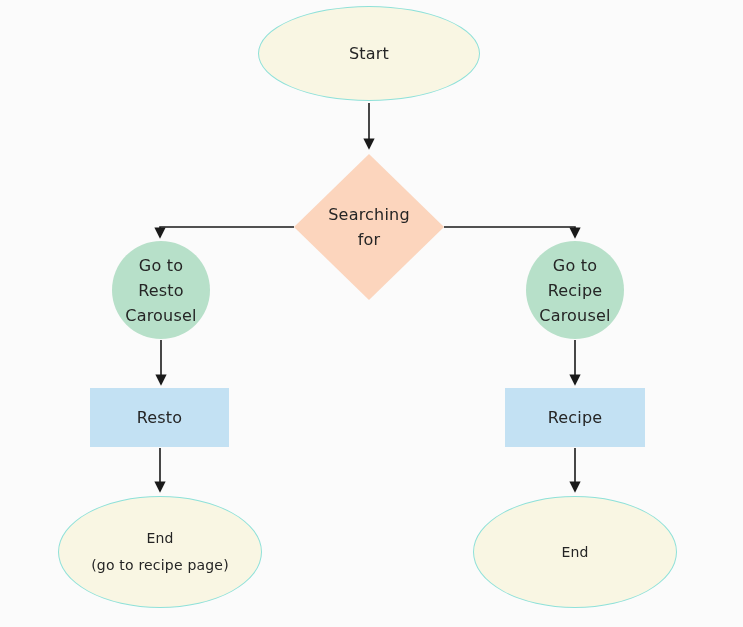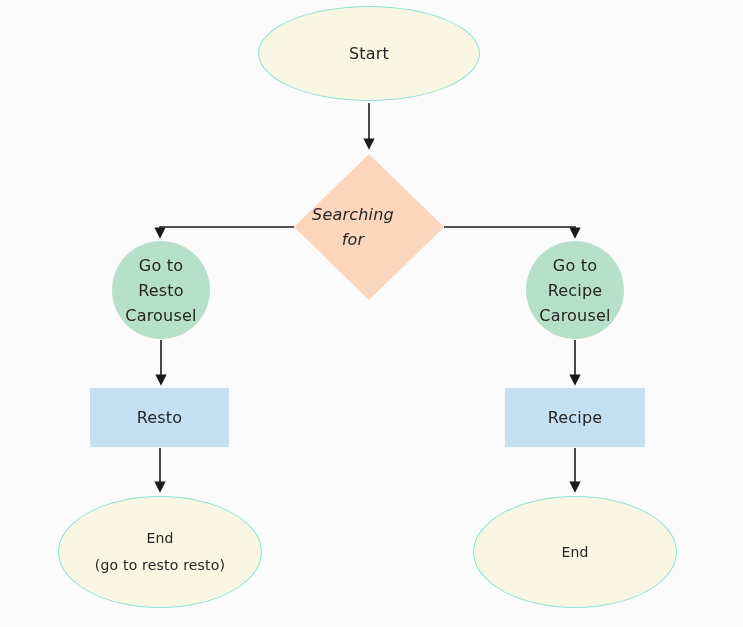--- a/index.html
+++ b/index.html
@@ -102,21 +102,21 @@
     <path class="connector" marker-end="url(#arrowhead)" d="M161,340 L161,384"></path>
     <path class="connector" marker-end="url(#arrowhead)" d="M575,340 L575,384"></path>
     <path class="connector" marker-end="url(#arrowhead)" d="M160,448 L160,491"></path>
     <path class="connector" marker-end="url(#arrowhead)" d="M575,448 L575,491"></path>
   </svg>
 
   <div class="node terminal" style="left:258px; top:6px; width:222px; height:95px;">
     <span>Start</span>
   </div>
 
-  <div class="decision-label" style="left:278px; top:154px; width:150px; height:146px;font-style:italic;">
+  <div class="decision-label" style="left:294px; top:154px; width:150px; height:146px;">
     <span>Searching</span>
     <span>for</span>
   </div>
 
   <div class="node circle-node" style="left:112px; top:241px; width:98px; height:98px;">
     <span>Go to</span>
     <span>Resto</span>
     <span>Carousel</span>
   </div>
 
@@ -129,20 +129,20 @@
   <div class="node rect-node" style="left:90px; top:388px; width:139px; height:59px;">
     <span>Resto</span>
   </div>
 
   <div class="node rect-node" style="left:505px; top:388px; width:140px; height:59px;">
     <span>Recipe</span>
   </div>
 
   <div class="node terminal end" style="left:58px; top:496px; width:204px; height:112px;">
     <span>End</span>
-    <span>(go to resto resto)</span>
+    <span>(go to recipe page)</span>
   </div>
 
   <div class="node terminal end" style="left:473px; top:496px; width:204px; height:112px;">
     <span>End</span>
   </div>
 
 </div>
 
 </body></html>

